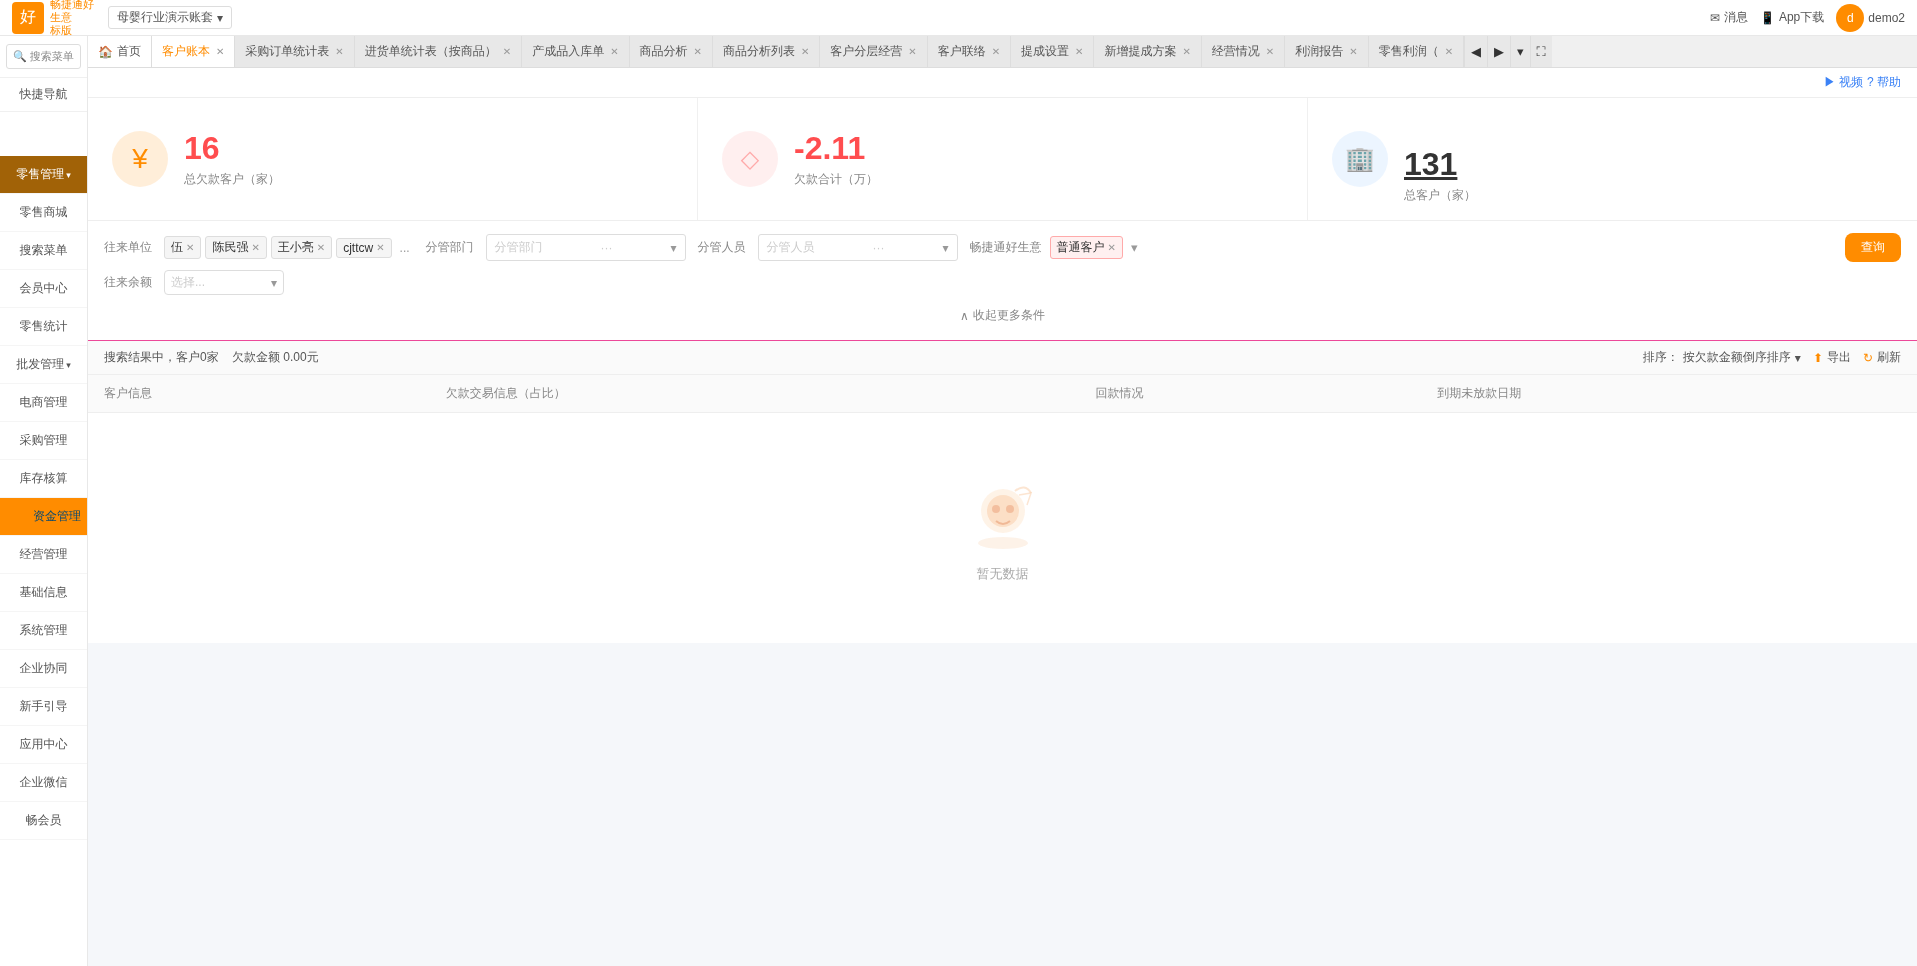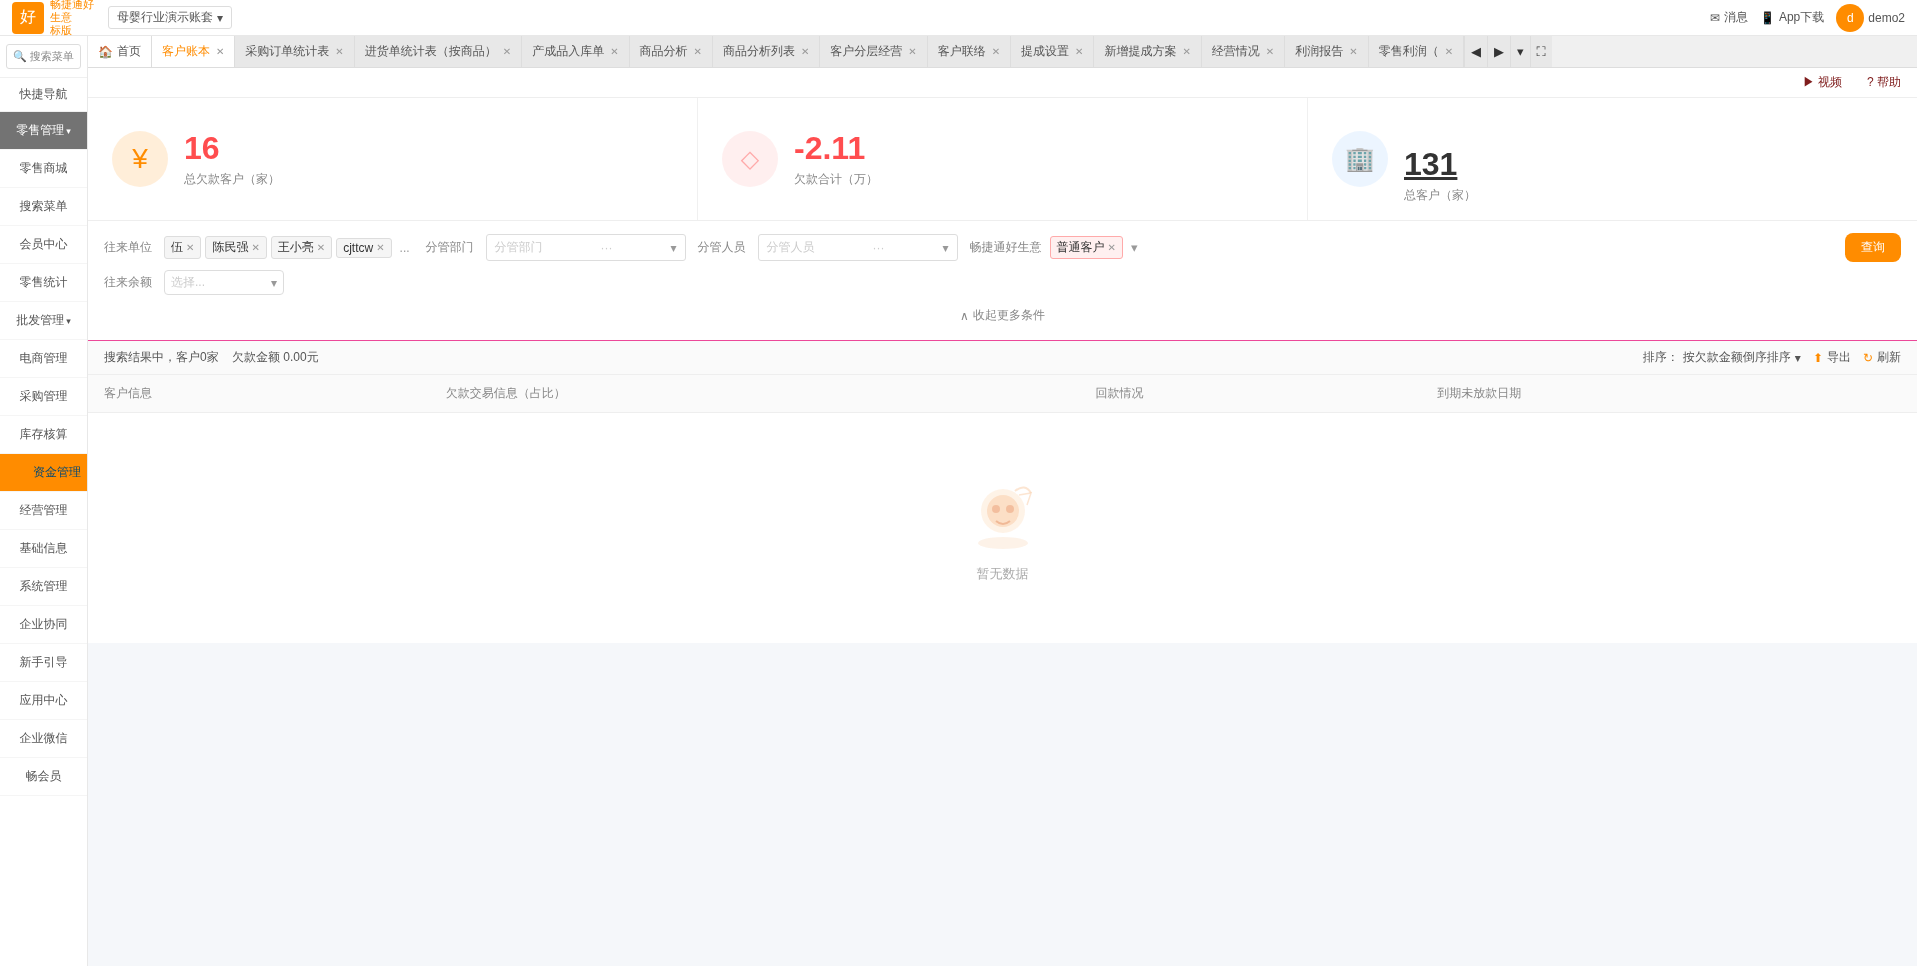--- a/index.html
+++ b/index.html
@@ -17,21 +17,21 @@
 
     
     .main-layout { display: flex; flex: 1; overflow: hidden; }
 
     
     .sidebar { width: 88px; background: #fff; border-right: 1px solid #e8e8e8; display: flex; flex-direction: column; flex-shrink: 0; overflow-y: auto; }
     .sidebar-search { padding: 8px 6px; border-bottom: 1px solid #f0f0f0; }
     .sidebar-search-btn { width: 100%; background: none; border: 1px solid #ddd; border-radius: 3px; padding: 4px; font-size: 11px; color: #888; cursor: pointer; display: flex; align-items: center; justify-content: center; gap: 3px; }
     .sidebar-nav-btn { padding: 8px 6px; border-bottom: 1px solid #f0f0f0; text-align: center; font-size: 12px; color: #555; cursor: pointer; }
     .sidebar-menu-item { padding: 10px 6px; text-align: center; font-size: 12px; color: #555; cursor: pointer; border-bottom: 1px solid #f5f5f5; }
-    .sidebar-menu-item.active { background: #737373; color: white; }
+    .sidebar-menu-item.active { background: #a16207; color: white; margin-top: 44px; }
     .sidebar-menu-item.has-arrow { display: flex; align-items: center; justify-content: center; gap: 2px; }
 
     
     .content-area { flex: 1; display: flex; flex-direction: column; overflow: hidden; }
 
     
     .tab-bar { background: #f0f0f0; display: flex; align-items: center; height: 32px; flex-shrink: 0; border-bottom: 1px solid #ddd; overflow: hidden; }
     .tab-item { display: flex; align-items: center; gap: 4px; padding: 0 10px; height: 32px; font-size: 12px; cursor: pointer; border-right: 1px solid #ddd; white-space: nowrap; color: #555; background: #e8e8e8; flex-shrink: 0; }
     .tab-item.active { background: #fff; color: #ff8c00; border-bottom: none; }
     .tab-item.home { background: #fff; }
@@ -256,21 +256,21 @@
       </div>
       <div class="tab-nav-btn">◀</div>
       <div class="tab-nav-btn">▶</div>
       <div class="tab-nav-btn">▾</div>
       <div class="tab-nav-btn">⛶</div>
     </div>
 
     <div class="page-content">
 
       <div style="display:flex;justify-content:flex-end;padding:6px 16px;background:#fff;border-bottom:1px solid #eee;">
-        <div style="display:flex;gap:25px;font-size:12px;color:#7f1d1d;">
+        <div style="display:flex;gap:4px;font-size:12px;color:#3b82f6;">
           <span style="cursor:pointer;">
             <span>▶</span>
             <span>视频</span>
           </span>
           <span style="cursor:pointer;">
             <span>?</span>
             <span>帮助</span>
           </span>
         </div>
       </div>

